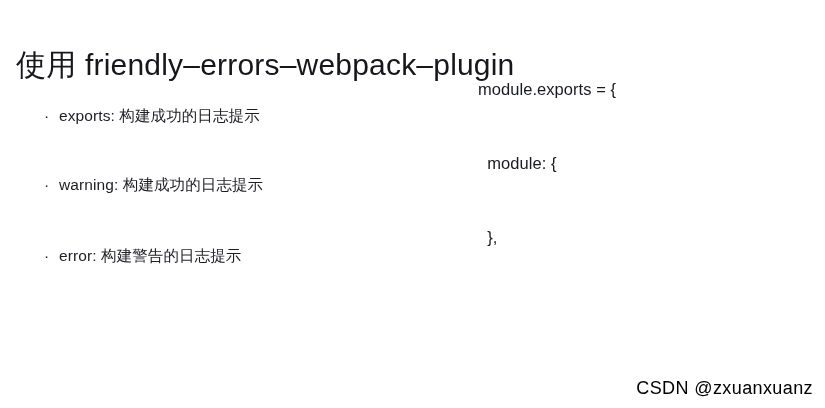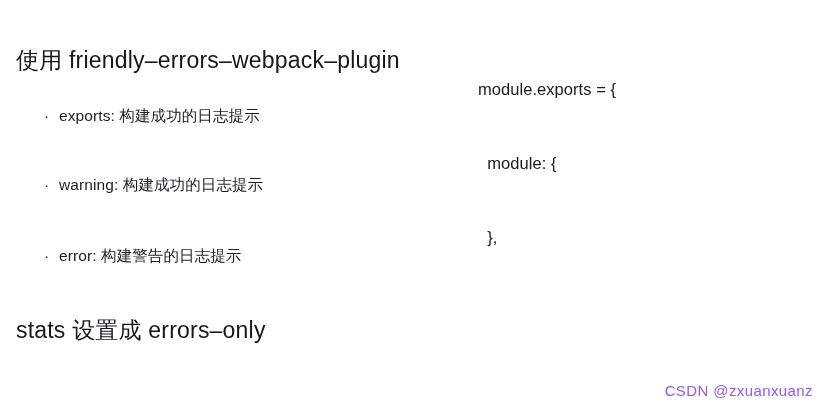--- a/index.html
+++ b/index.html
@@ -22,21 +22,21 @@
     position: absolute;
     left: 0;
     top: 0;
     width: 470px;
     height: 408px;
   }
 
   .section-heading {
     position: absolute;
     left: 16px;
-    font-size: 23px;
+    font-size: 30px;
     font-weight: 400;
     letter-spacing: 0.2px;
     color: #16161c;
     white-space: nowrap;
   }
   #heading-plugin { top: 45px; }
   #heading-stats  { top: 315px; }
 
   #bullet-list {
     position: absolute;
@@ -86,22 +86,22 @@
   .code-line {
     white-space: pre;
     height: 24.6px;
   }
 
   
   #watermark {
     position: absolute;
     right: 12px;
     bottom: 9px;
-    font-size: 15px;
-    color: #8b5cf6;
+    font-size: 18px;
+    color: #000000;
     letter-spacing: 0.4px;
     white-space: nowrap;
   }
 </style>
 </head>
 <body>
 
 <div id="left-column">
 
   <div class="section-heading" id="heading-plugin">使用 friendly–errors–webpack–plugin</div>
@@ -114,21 +114,20 @@
     <li class="bullet-item">
       <span class="bullet-marker">·</span>
       <span class="bullet-text">warning: 构建成功的日志提示</span>
     </li>
     <li class="bullet-item">
       <span class="bullet-marker">·</span>
       <span class="bullet-text">error: 构建警告的日志提示</span>
     </li>
   </ul>
 
-  <div class="section-heading" id="heading-stats">stats 设置成 errors–only</div>
 
 </div>
 
 <div id="code-block">
   <div class="code-line">module.exports = {</div>
   <div class="code-line">  module: {</div>
   <div class="code-line">  },</div>
   
   
   

